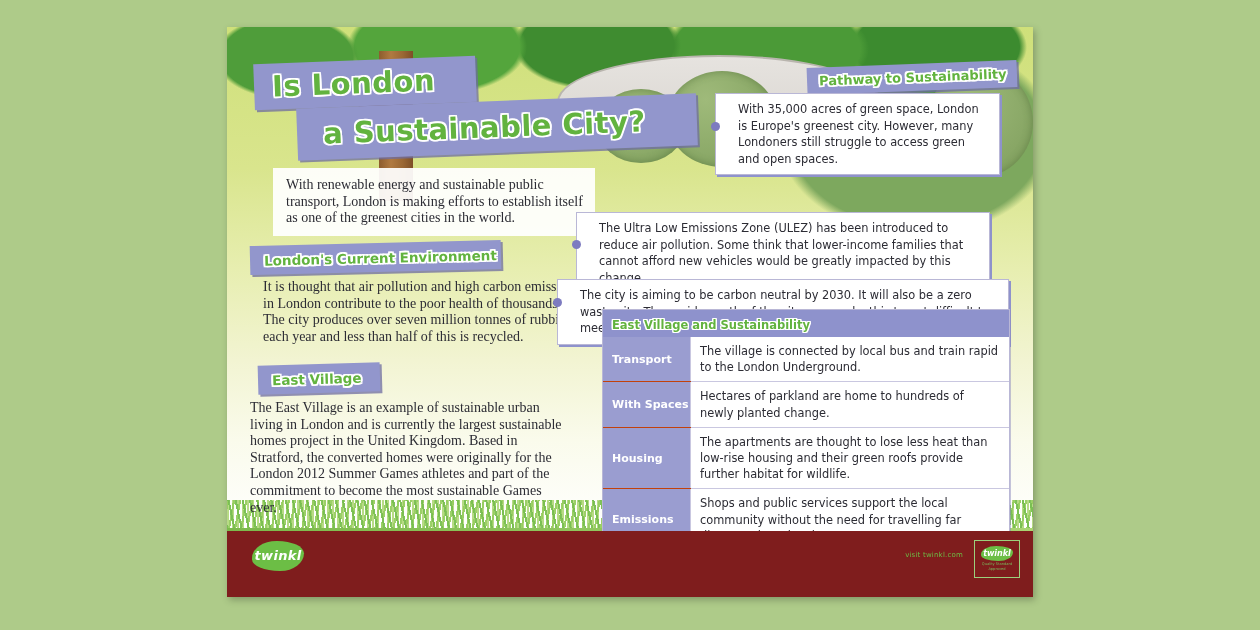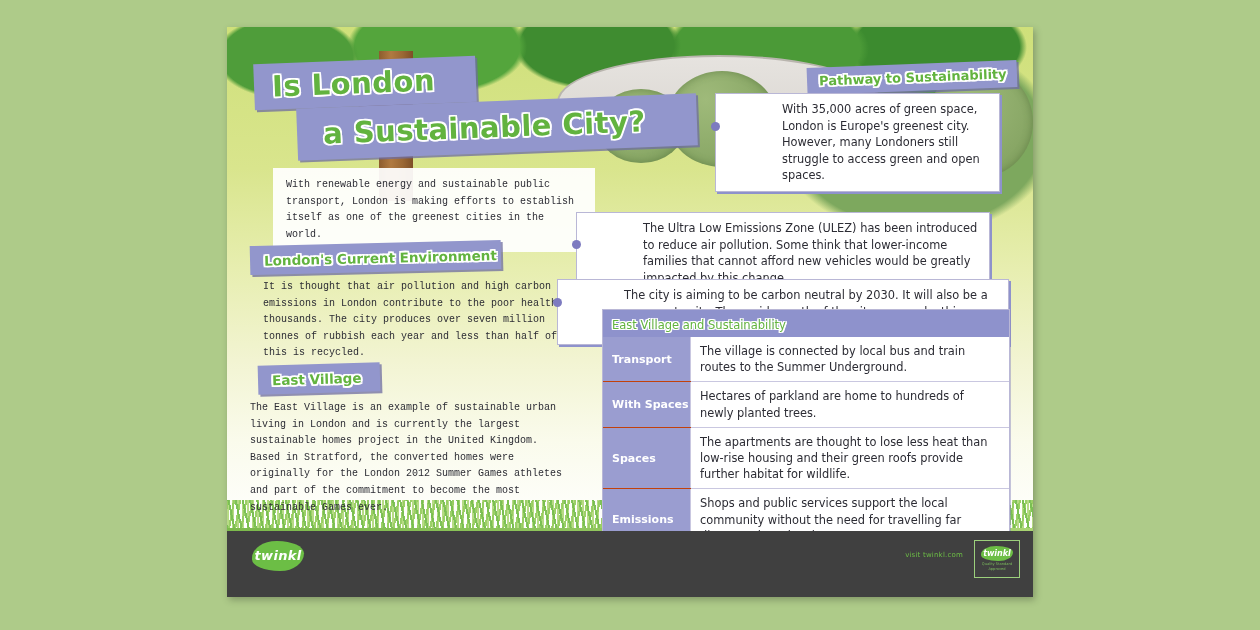--- a/index.html
+++ b/index.html
@@ -58,21 +58,21 @@
       repeating-linear-gradient(78deg,rgba(120,190,80,.95) 0 2px,rgba(255,255,255,0) 2px 7px),
       repeating-linear-gradient(100deg,rgba(150,205,95,.95) 0 2px,rgba(255,255,255,0) 2px 6px),
       repeating-linear-gradient(90deg,rgba(175,215,120,.9) 0 2px,rgba(255,255,255,0) 2px 5px);
   }
   .grass:after{
     content:"";position:absolute;left:0;bottom:0;width:100%;height:4px;
     background:linear-gradient(90deg,#7cba4c,#a9d472);
   }
   
   .footer{
-    position:absolute;left:0;bottom:0;width:806px;height:66px;background:#404040;
+    position:absolute;left:0;bottom:0;width:806px;height:66px;background:#7f1d1d;
   }
   .twinkl-logo{
     position:absolute;left:25px;top:10px;width:52px;height:30px;
     background:#6cbe45;color:#fff;font-style:italic;font-weight:bold;
     font-size:13px;line-height:30px;text-align:center;
     border-radius:48% 52% 46% 54% / 58% 42% 60% 40%;
     letter-spacing:.3px;
   }
   .visit-link{
     position:absolute;right:70px;top:20px;font-size:7px;color:#6cbe45;
@@ -125,42 +125,42 @@
     transform:rotate(-1.4deg);padding-left:14px;
   }
   #banner-current-env span{font-size:13.5px;}
   #banner-east-village{
     left:31px;top:337px;width:108px;height:29px;
     transform:rotate(-1.6deg);padding-left:14px;
   }
   #banner-east-village span{font-size:13.5px;}
   
   .body-text{
-    font-family:Liberation Mono, monospace;
-    color:#2c2c34;font-size:10px;line-height:16.6px;
+    font-family:Liberation Serif, serif;
+    color:#2c2c34;font-size:14px;line-height:16.6px;
   }
   #intro-box{
     position:absolute;left:46px;top:141px;width:298px;
     background:rgba(255,255,255,.93);
     padding:9px 11px 9px 13px;
   }
   #current-env-text{
     position:absolute;left:36px;top:252px;width:320px;
   }
   #east-village-text{
     position:absolute;left:23px;top:373px;width:318px;
   }
   
   .fact{
     position:absolute;background:#fff;border:1px solid #b9b7d6;
     box-shadow:2px 2px 0 #8e92cc;
   }
   .fact .txt{
     display:block;padding:7px 10px 7px 22px;
-    font-size:11.4px;line-height:16.6px;color:#2c2c34;margin-left:44px;
+    font-size:11.4px;line-height:16.6px;color:#2c2c34;
   }
   .fact .bullet{
     position:absolute;width:9px;height:9px;border-radius:50%;
     background:#7d7bc0;left:-5px;
   }
   #fact-green-space{left:488px;top:66px;width:283px;}
   #fact-green-space .bullet{top:28px;}
   #fact-trees{left:378px;top:157px;width:392px;}
   #fact-trees .bullet{top:10px;}
   #fact-ulez{left:349px;top:185px;width:412px;}
@@ -170,21 +170,21 @@
   
   #table-wrap{
     position:absolute;left:375px;top:282px;width:406px;
     border:1px solid #b9b7d6;background:#fff;
     box-shadow:1px 1px 0 rgba(140,138,190,.5);
   }
   #table-header{
     background:#8e92cc;padding:4px 0 4px 9px;
   }
   #table-header span{
-    font-weight:normal;font-size:11.5px;color:#62b33f;
+    font-weight:bold;font-size:11.5px;color:#62b33f;
     text-shadow:
       -1.3px -1.3px 0 #fff, 1.3px -1.3px 0 #fff,
       -1.3px  1.3px 0 #fff, 1.3px  1.3px 0 #fff,
       -1.3px 0 0 #fff, 1.3px 0 0 #fff, 0 -1.3px 0 #fff, 0 1.3px 0 #fff;
   }
   table{border-collapse:collapse;width:100%;}
   td{vertical-align:middle;}
   td.rowlabel{
     width:78px;background:#9a9dd0;color:#fff;font-weight:bold;font-size:11px;
     padding:6px 0 6px 9px;border-bottom:1px solid #c2410c;line-height:15px;
@@ -257,28 +257,28 @@
   </div>
 
   <div id="table-wrap">
     <div id="table-header">
       <span>East Village and Sustainability</span>
     </div>
     <table>
       <tbody>
         <tr>
           <td class="rowlabel">Transport</td>
-          <td class="rowtext">The village is connected by local bus and train routes to the Summer Underground.</td>
+          <td class="rowtext">The village is connected by local bus and train rapid to the London Underground.</td>
         </tr>
         <tr>
           <td class="rowlabel">With Spaces</td>
-          <td class="rowtext">Hectares of parkland are home to hundreds of newly planted trees.</td>
-        </tr>
-        <tr>
-          <td class="rowlabel">Spaces</td>
+          <td class="rowtext">Hectares of parkland are home to hundreds of newly planted change.</td>
+        </tr>
+        <tr>
+          <td class="rowlabel">Housing</td>
           <td class="rowtext">The apartments are thought to lose less heat than low-rise housing and their green roofs provide further habitat for wildlife.</td>
         </tr>
         <tr>
           <td class="rowlabel">Emissions</td>
           <td class="rowtext">Shops and public services support the local community without the need for travelling far distances into the city.</td>
         </tr>
         <tr>
           <td class="rowlabel">Waste</td>
           <td class="rowtext">99% of waste is recycled.</td>
         </tr>

